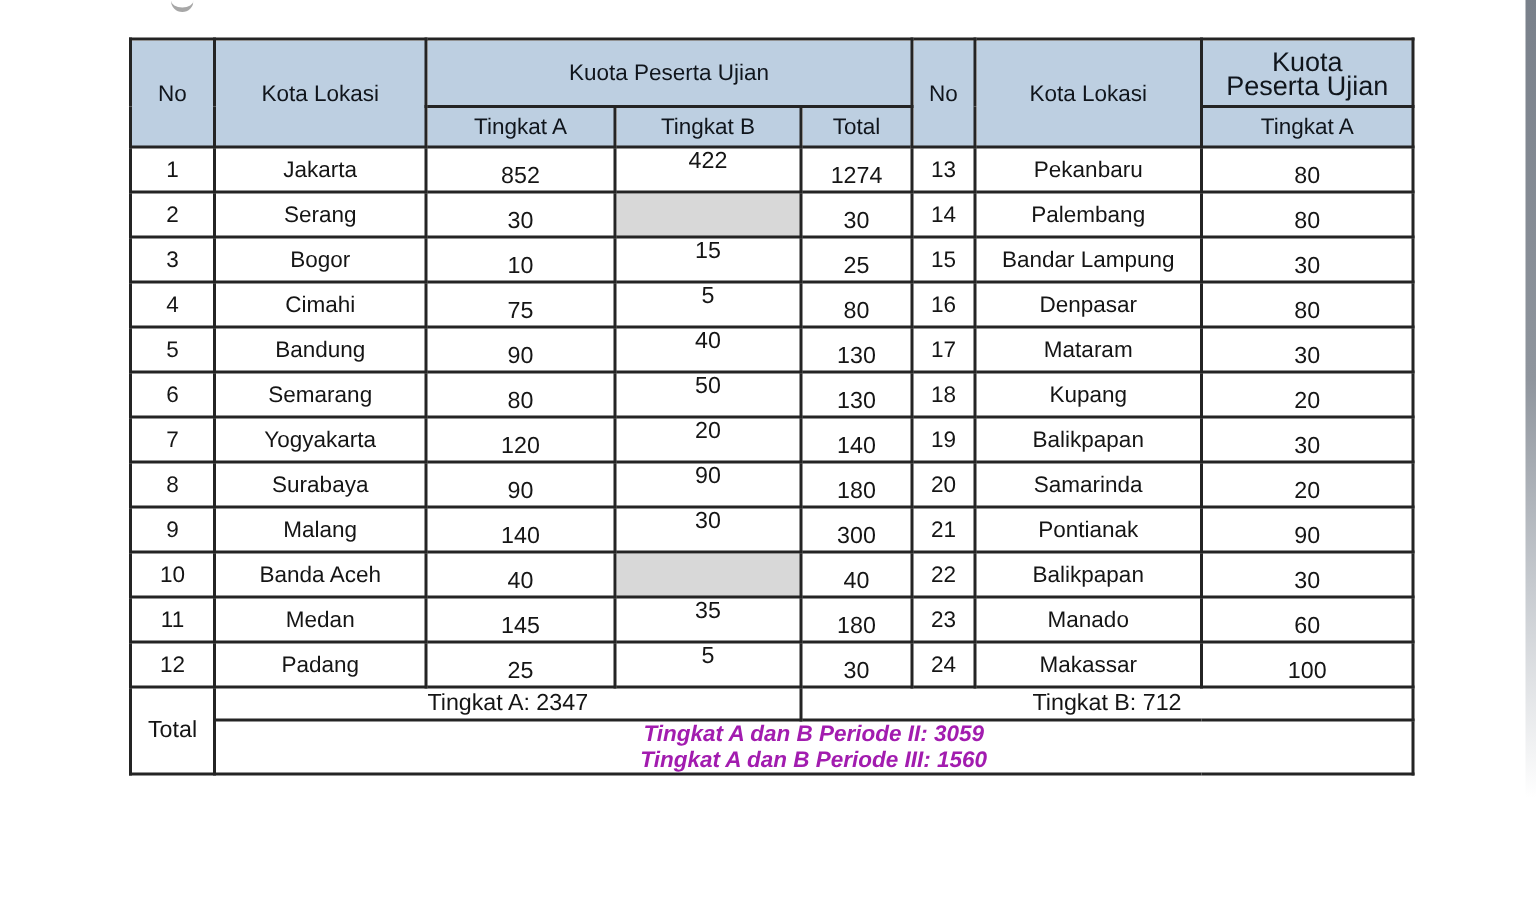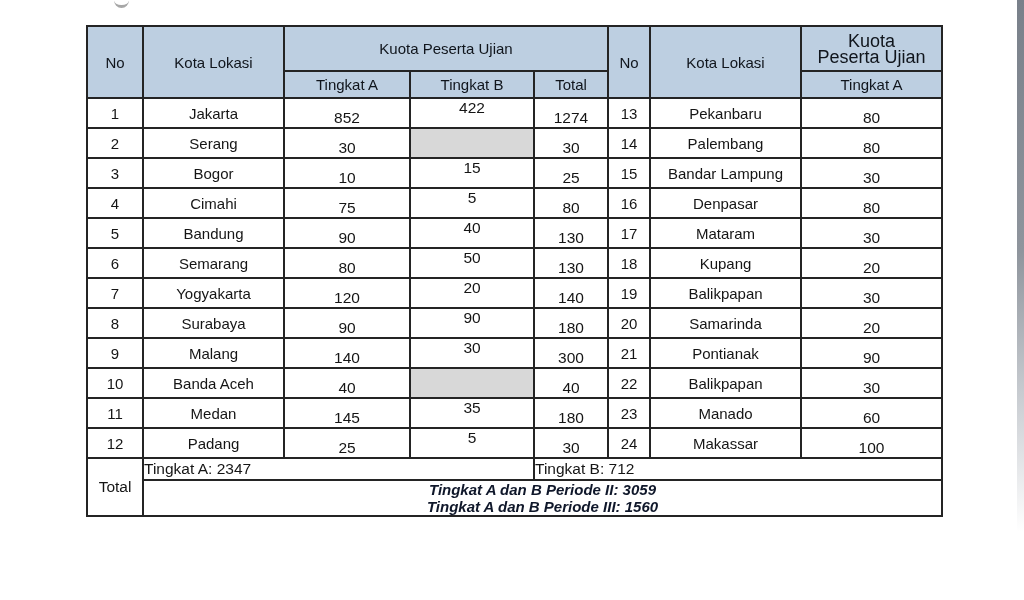--- a/index.html
+++ b/index.html
@@ -53,24 +53,24 @@
   td.c{text-align:center;vertical-align:middle;}
   td.city{text-align:center;padding-left:9px;vertical-align:middle;}
   td.num{font-size:15.5px;}
   td.low{vertical-align:bottom;padding-bottom:3px;}
   td.high{vertical-align:top;padding-top:2px;}
   td.gray{background:#d8d8d8;}
 
   tr.f1{height:22px}
   tr.f2{height:36px}
   td.flabel{font-weight:bold;text-align:center;vertical-align:middle;font-size:15.5px;}
-  td.fsum{font-weight:bold;text-align:left;vertical-align:middle;font-size:15.5px;margin-top:16px;}
+  td.fsum{font-weight:bold;text-align:center;vertical-align:middle;font-size:15.5px;margin-top:16px;}
   td.fital{text-align:center;vertical-align:middle;white-space:normal;}
   td.fital div{
-    font-weight:bold;font-style:italic;color:#0f172a;
+    font-weight:bold;font-style:italic;color:#a21caf;
     font-size:15px;line-height:17px;
   }
 </style>
 </head>
 <body>
 
 <div class="page">
   <div class="edge-strip"></div>
   <div class="topleft-artifact"></div>
 

